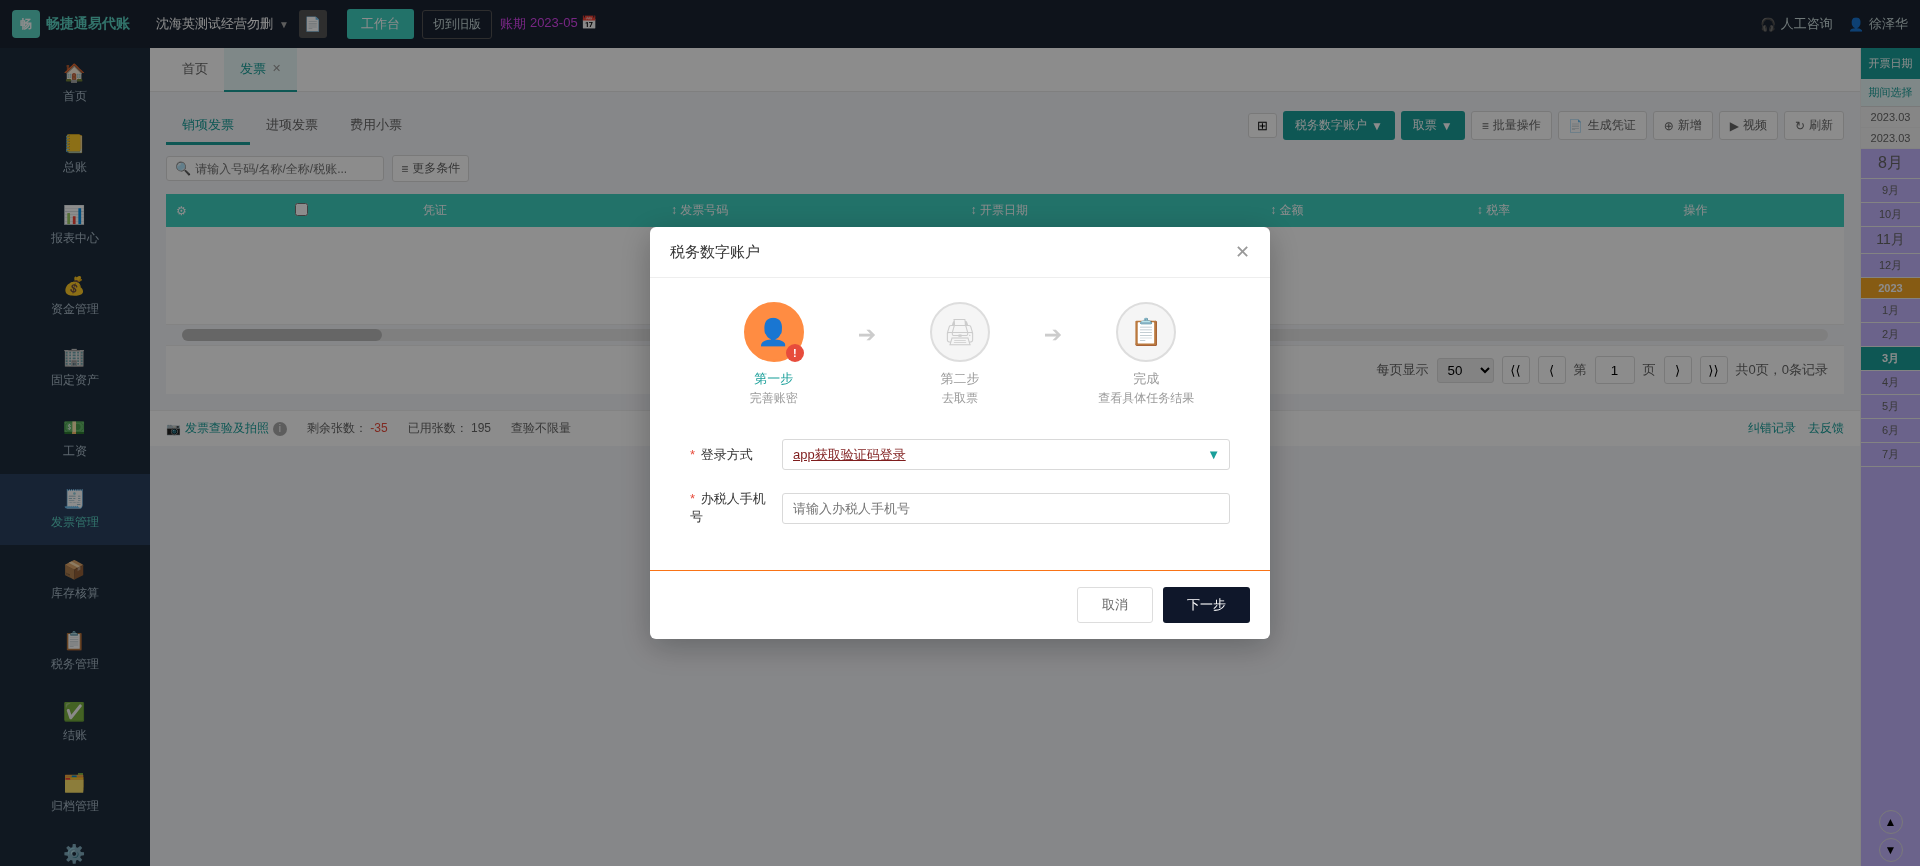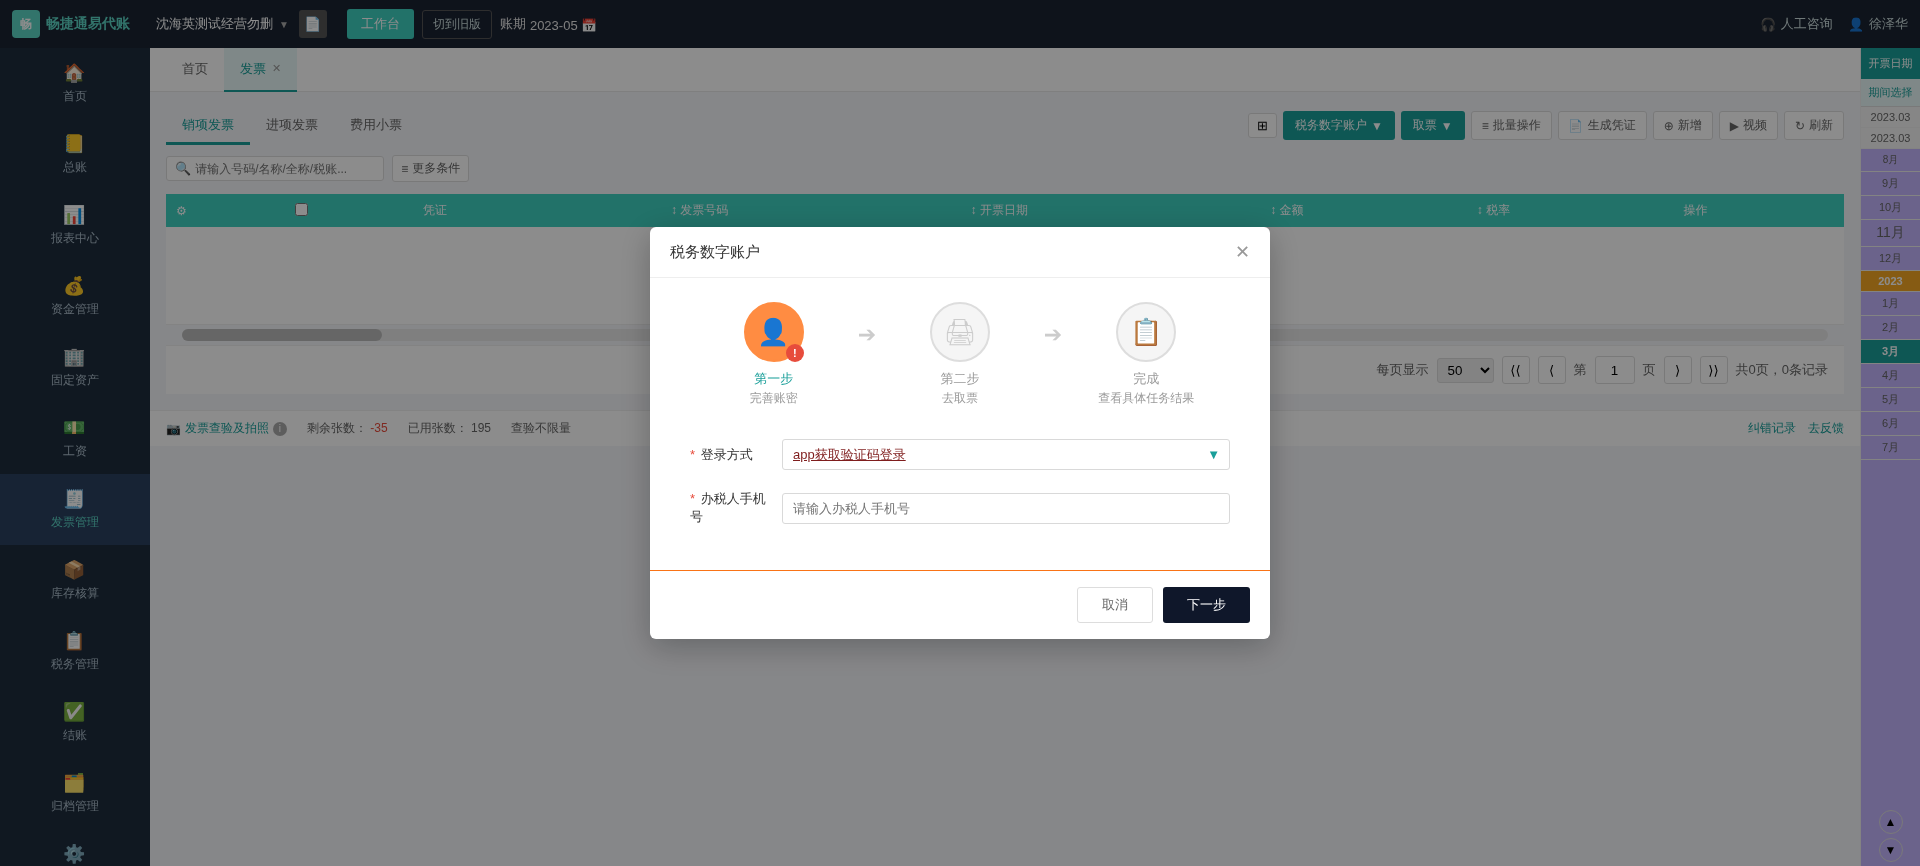--- a/index.html
+++ b/index.html
@@ -11,21 +11,21 @@
     
     .top-bar { height: 48px; background: #1a2332; display: flex; align-items: center; padding: 0 12px; gap: 10px; flex-shrink: 0; }
     .top-bar-logo { color: #5cd4c4; font-size: 14px; font-weight: bold; display: flex; align-items: center; gap: 6px; }
     .logo-icon { width: 28px; height: 28px; background: #5cd4c4; border-radius: 4px; display: flex; align-items: center; justify-content: center; color: #fff; font-size: 12px; }
     .company-selector { display: flex; align-items: center; gap: 6px; color: #cdd; font-size: 13px; cursor: pointer; margin-left: 16px; }
     .company-name { color: #fff; }
     .chevron-icon { color: #aaa; font-size: 10px; }
     .top-bar-actions { display: flex; align-items: center; gap: 8px; margin-left: 10px; }
     .btn-workbench { background: #3ecfbf; color: #fff; border: none; padding: 6px 14px; border-radius: 3px; cursor: pointer; font-size: 13px; }
     .btn-switch { background: transparent; color: #cdd; border: 1px solid #555; padding: 5px 10px; border-radius: 3px; cursor: pointer; font-size: 12px; }
-    .period-info { color: #e5e5e5; font-size: 13px; display: flex; align-items: flex-end; gap: 4px; }
+    .period-info { color: #d946ef; font-size: 13px; display: flex; align-items: flex-start; gap: 4px; }
     .top-bar-right { margin-left: auto; display: flex; align-items: center; gap: 16px; color: #cdd; font-size: 13px; }
     .user-info { display: flex; align-items: center; gap: 4px; color: #cdd; }
 
     
     .main-layout { display: flex; flex: 1; overflow: hidden; }
 
     
     .sidebar { width: 150px; background: #1e2d3d; display: flex; flex-direction: column; flex-shrink: 0; }
     .sidebar-item { display: flex; flex-direction: column; align-items: center; padding: 14px 8px; color: #aabbc9; cursor: pointer; font-size: 12px; gap: 4px; transition: background 0.2s; }
     .sidebar-item.active { background: #2a4060; color: #5cd4c4; }
@@ -357,21 +357,21 @@
 
       <div style="width:100%;background:#1a9f9a;color:#fff;padding:8px 4px;text-align:center;font-size:11px;cursor:pointer;">
         <span>开票日期</span>
       </div>
       <div style="width:100%;background:#e8f8f7;color:#1a9f9a;padding:6px 4px;text-align:center;font-size:11px;border-bottom:1px solid #ddd;">
         <span>期间选择</span>
       </div>
 
       <div style="font-size:11px;color:#666;padding:4px;text-align:center;width:100%;background:#f5f5f5;border-bottom:1px solid #eee;">2023.03</div>
       <div style="font-size:11px;color:#666;padding:4px;text-align:center;width:100%;background:#f5f5f5;border-bottom:1px solid #eee;">2023.03</div>
-      <div style="font-size:10px;color:#666;padding:4px;text-align:center;width:100%;border-bottom:1px solid #eee;">8月</div>
+      <div style="font-size:16px;color:#666;padding:4px;text-align:center;width:100%;border-bottom:1px solid #eee;">8月</div>
       <div style="font-size:11px;color:#666;padding:4px;text-align:center;width:100%;border-bottom:1px solid #eee;">9月</div>
       <div style="font-size:11px;color:#666;padding:4px;text-align:center;width:100%;border-bottom:1px solid #eee;">10月</div>
       <div style="font-size:14px;color:#666;padding:4px;text-align:center;width:100%;border-bottom:1px solid #eee;">11月</div>
       <div style="font-size:11px;color:#666;padding:4px;text-align:center;width:100%;border-bottom:1px solid #eee;">12月</div>
       <div style="font-size:11px;color:#fff;padding:4px;text-align:center;width:100%;background:#f5a623;border-bottom:1px solid #eee;font-weight:bold;">2023</div>
       <div style="font-size:11px;color:#666;padding:4px;text-align:center;width:100%;border-bottom:1px solid #eee;">1月</div>
       <div style="font-size:11px;color:#666;padding:4px;text-align:center;width:100%;border-bottom:1px solid #eee;">2月</div>
       <div style="font-size:11px;color:#fff;padding:4px;text-align:center;width:100%;background:#1a9f9a;border-bottom:1px solid #eee;font-weight:bold;">3月</div>
       <div style="font-size:11px;color:#666;padding:4px;text-align:center;width:100%;border-bottom:1px solid #eee;">4月</div>
       <div style="font-size:11px;color:#666;padding:4px;text-align:center;width:100%;border-bottom:1px solid #eee;">5月</div>

